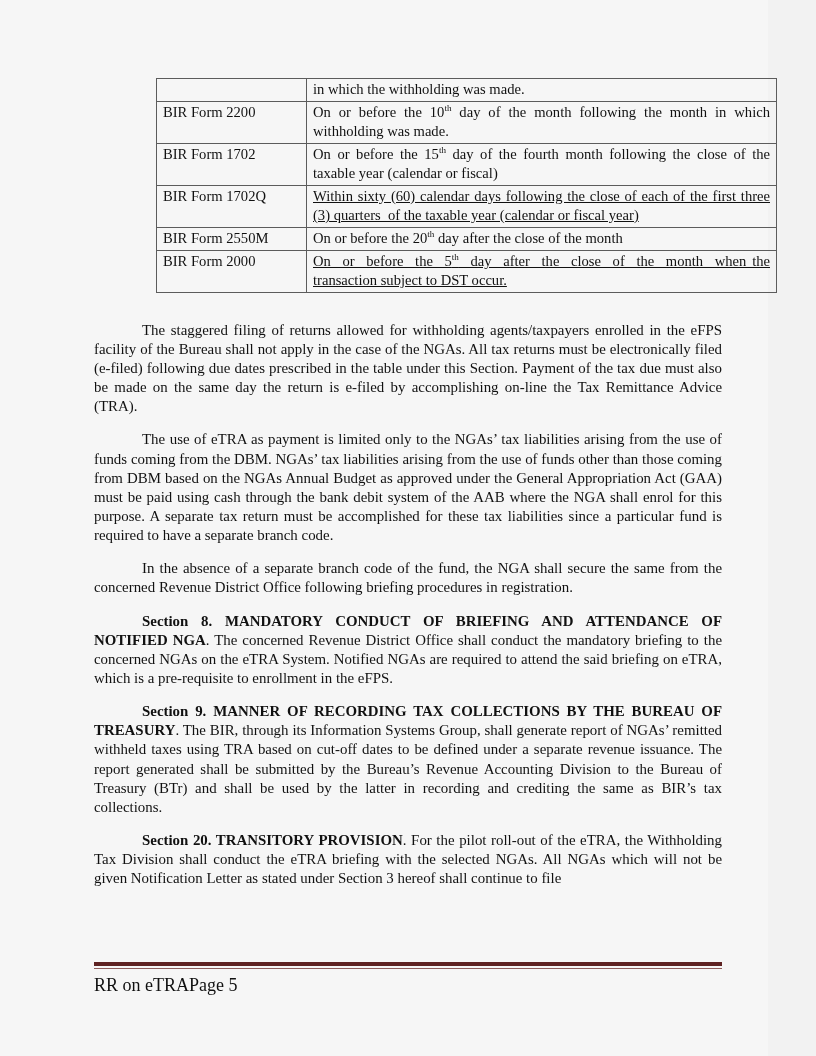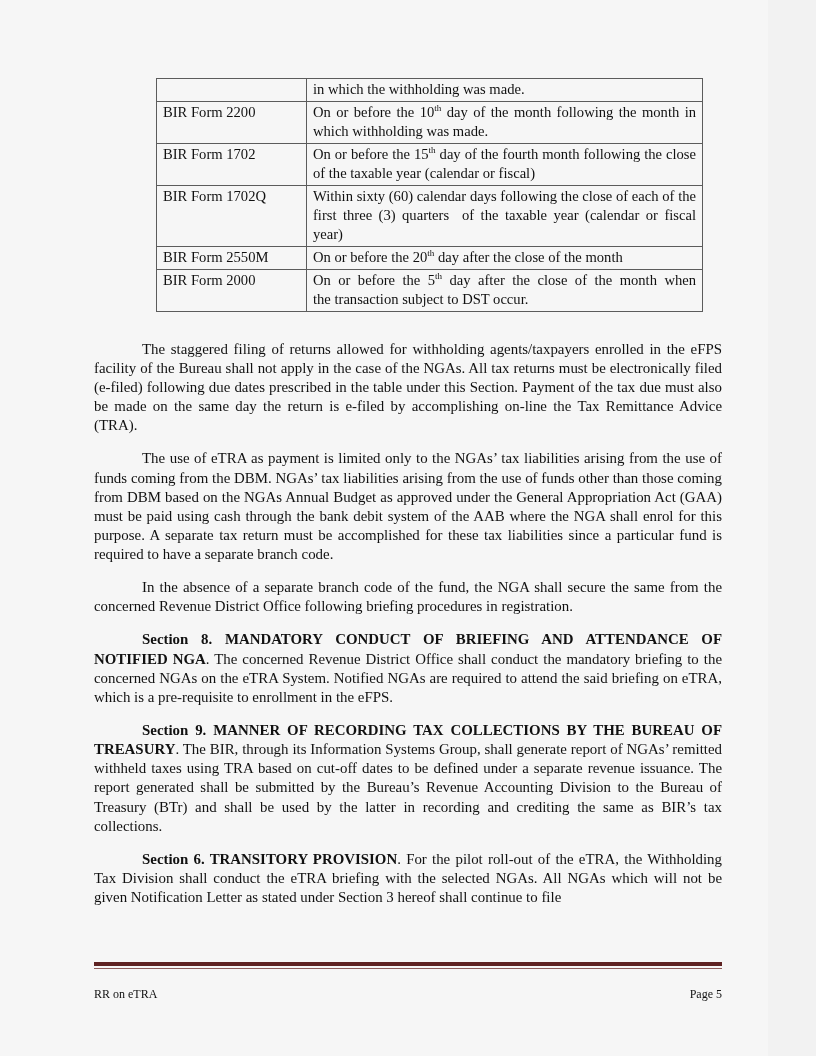--- a/index.html
+++ b/index.html
@@ -36,21 +36,21 @@
   #content {
     position: absolute;
     left: 94px;
     top: 78px;
     width: 628px;
   }
 
   
   .due-table {
     border-collapse: collapse;
-    width: 547px;
+    width: 621px;
     margin-left: 62px;
     table-layout: fixed;
     font-size: 14.6px;
     line-height: 1.30;
   }
   .due-table td {
     border: 1px solid #5c5c5c;
     padding: 1px 6px 2px 6px;
     vertical-align: top;
   }
@@ -58,20 +58,21 @@
     width: 137px;
     white-space: nowrap;
   }
   .due-table td.desc-col {
     text-align: justify;
     text-align-last: left;
     hyphens: none;
   }
   .due-table td.desc-col.justify-all {
     text-align: justify;
+    text-decoration: underline;
   }
   sup {
     font-size: 0.62em;
     vertical-align: super;
     line-height: 0;
   }
 
   
   p.body-par {
     margin: 0 0 14px 0;
@@ -101,24 +102,23 @@
     width: 100%;
   }
   #footer-rule-thin {
     height: 1px;
     background: #8d5c5c;
     width: 100%;
     margin-top: 2px;
   }
   #footer-row {
     display: flex;
-    justify-content: space-between;
     align-items: baseline;
-    margin-top: 18px;
-    font-size: 12px;
+    margin-top: 6px;
+    font-size: 18px;
   }
   #footer-left, #footer-right { white-space: nowrap; }
 </style>
 </head>
 <body>
 
 <div id="page-sheet"></div>
 <div id="page-outer-right"></div>
 
 <div id="content">
@@ -155,21 +155,21 @@
   <p class="body-par first">The staggered filing of returns allowed for withholding agents/taxpayers enrolled in the eFPS facility of the Bureau shall not apply in the case of the NGAs. All tax returns must be electronically filed (e-filed) following due dates prescribed in the table under this Section. Payment of the tax due must also be made on the same day the return is e-filed by accomplishing on-line the Tax Remittance Advice (TRA).</p>
 
   <p class="body-par">The use of eTRA as payment is limited only to the NGAs’ tax liabilities arising from the use of funds coming from the DBM. NGAs’ tax liabilities arising from the use of funds other than those coming from DBM based on the NGAs Annual Budget as approved under the General Appropriation Act (GAA) must be paid using cash through the bank debit system of the AAB where the NGA shall enrol for this purpose.  A separate tax return must be accomplished for these tax liabilities since a particular fund is required to have a separate branch code.</p>
 
   <p class="body-par">In the absence of a separate branch code of the fund, the NGA shall secure the same from the concerned Revenue District Office following briefing procedures in registration.</p>
 
   <p class="body-par"><span class="bold">Section 8. MANDATORY CONDUCT OF BRIEFING AND ATTENDANCE OF NOTIFIED NGA</span><span>. The concerned Revenue District Office shall conduct the mandatory briefing to the concerned NGAs on the eTRA System. Notified NGAs are required to attend the said briefing on eTRA, which is a pre-requisite to enrollment in the eFPS.</span></p>
 
   <p class="body-par"><span class="bold">Section 9. MANNER OF RECORDING TAX COLLECTIONS BY THE BUREAU OF TREASURY</span><span>. The BIR, through its Information Systems Group, shall generate report of NGAs’ remitted withheld taxes using TRA based on cut-off dates to be defined under a separate revenue issuance.  The report generated shall be submitted by the Bureau’s Revenue Accounting Division to the Bureau of Treasury (BTr) and shall be used by the latter in recording and crediting the same as BIR’s tax collections.</span></p>
 
-  <p class="body-par"><span class="bold">Section 6. TRANSITORY PROVISION</span><span>. For the pilot roll-out of the eTRA, the Withholding Tax Division shall conduct the eTRA briefing with the selected NGAs. All NGAs which will  not be given Notification Letter as stated under Section 3 hereof shall continue to file</span></p>
+  <p class="body-par"><span class="bold">Section 20. TRANSITORY PROVISION</span><span>. For the pilot roll-out of the eTRA, the Withholding Tax Division shall conduct the eTRA briefing with the selected NGAs. All NGAs which will  not be given Notification Letter as stated under Section 3 hereof shall continue to file</span></p>
 
 </div>
 
 <div id="footer">
   <div id="footer-rule-thick"></div>
   <div id="footer-rule-thin"></div>
   <div id="footer-row">
     <span id="footer-left">RR on eTRA</span>
     <span id="footer-right">Page 5</span>
   </div>

